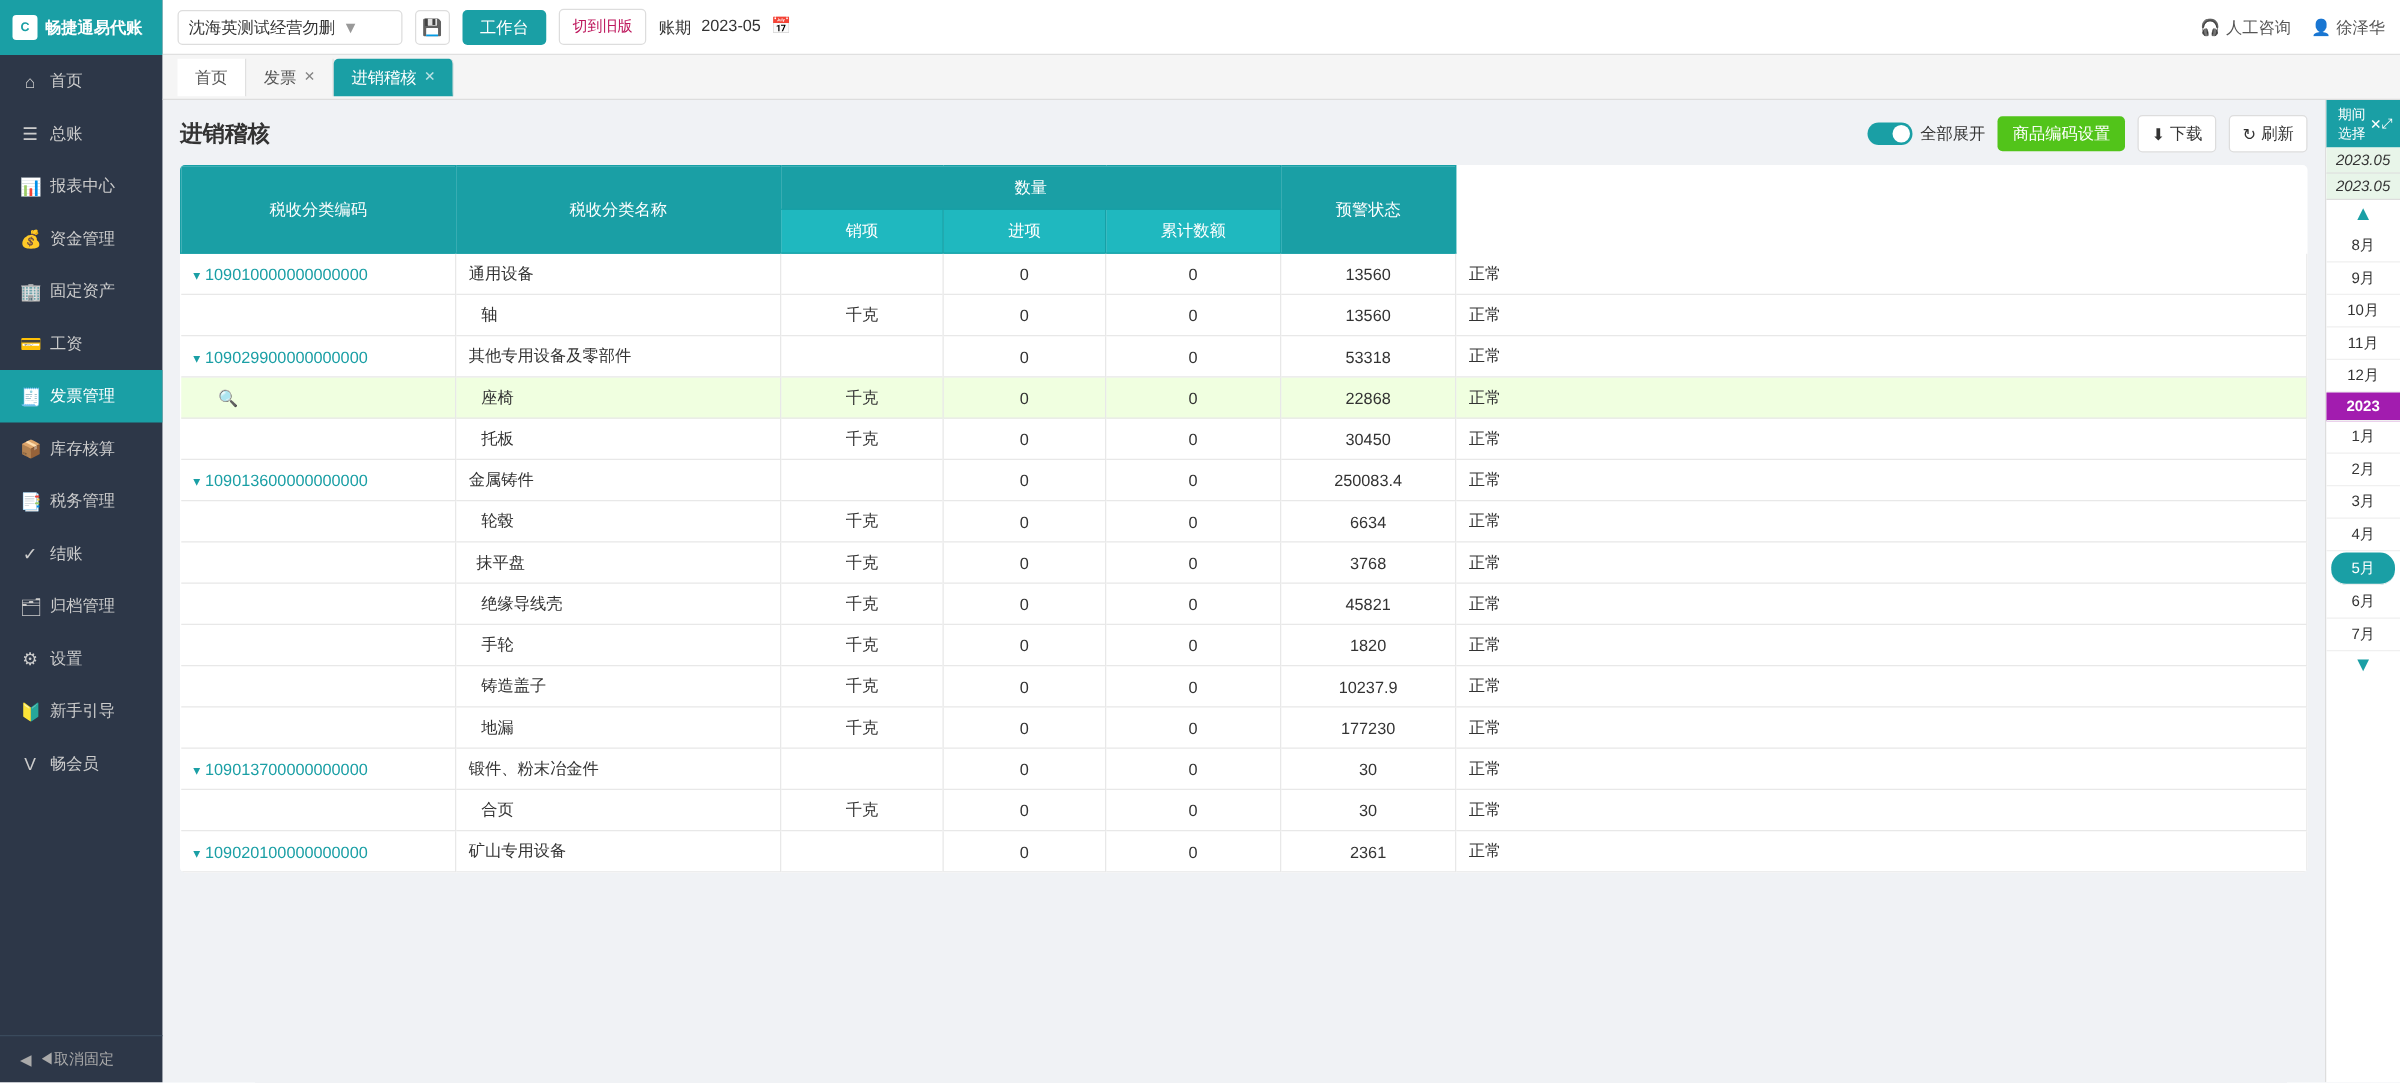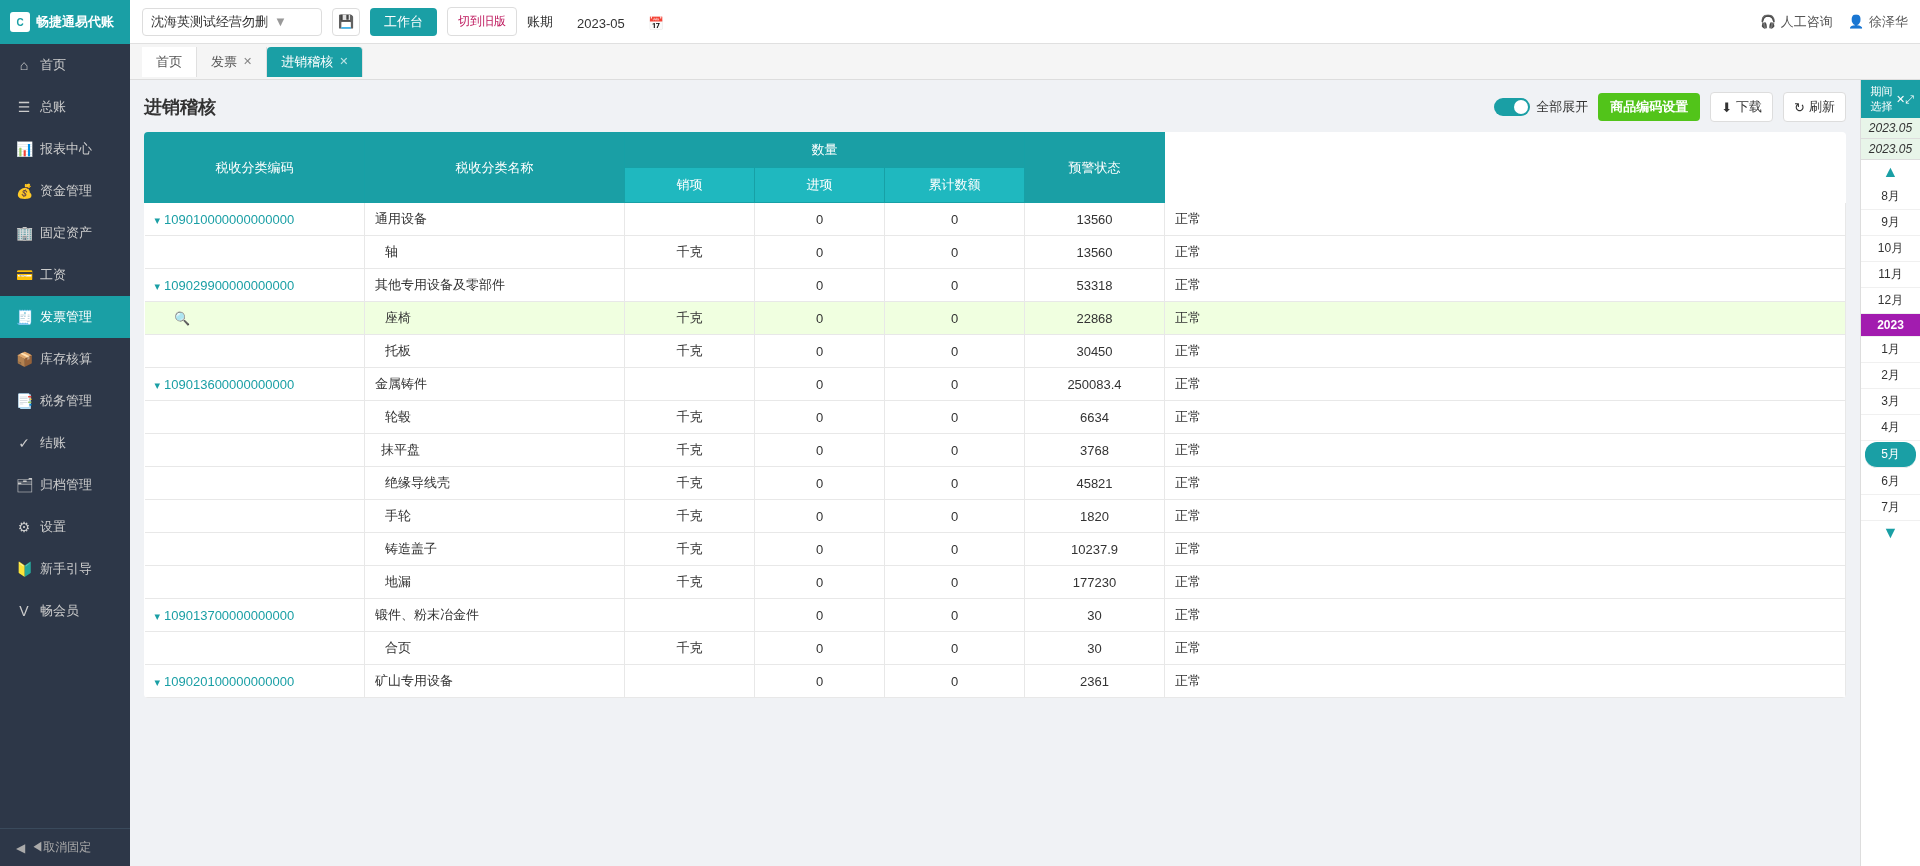--- a/index.html
+++ b/index.html
@@ -17,21 +17,21 @@
     
     .main { flex: 1; display: flex; flex-direction: column; overflow: hidden; }
 
     
     .topbar { background: white; height: 44px; display: flex; align-items: center; padding: 0 12px; gap: 10px; border-bottom: 1px solid #e0e0e0; flex-shrink: 0; }
     .topbar-company { display: flex; align-items: center; gap: 6px; border: 1px solid #ddd; border-radius: 4px; padding: 4px 8px; font-size: 13px; color: #333; min-width: 180px; }
     .topbar-company .arrow { color: #999; }
     .topbar-save-btn { width: 28px; height: 28px; border: 1px solid #ddd; border-radius: 4px; display: flex; align-items: center; justify-content: center; cursor: pointer; color: #666; }
     .topbar-workspace-btn { background: #1a9fa5; color: white; border: none; border-radius: 4px; padding: 5px 14px; cursor: pointer; font-size: 13px; }
     .topbar-switch-btn { border: 1px solid #ddd; border-radius: 4px; padding: 5px 10px; cursor: pointer; font-size: 12px; background: white; color: #be185d; }
-    .topbar-period { display: flex; align-items: flex-end; gap: 20px; font-size: 13px; color: #333; }
+    .topbar-period { display: flex; align-items: flex-start; gap: 4px; font-size: 13px; color: #333; }
     .topbar-right { margin-left: auto; display: flex; align-items: center; gap: 16px; color: #555; font-size: 13px; }
     .topbar-right .icon-btn { display: flex; align-items: center; gap: 4px; cursor: pointer; }
 
     
     .tabs { background: #f5f5f5; display: flex; align-items: center; border-bottom: 1px solid #ddd; padding: 0 12px; flex-shrink: 0; height: 36px; }
     .tab { display: flex; align-items: center; gap: 6px; padding: 6px 14px; cursor: pointer; font-size: 13px; color: #555; border-right: 1px solid #e0e0e0; }
     .tab.active { background: #1a9fa5; color: white; border-radius: 4px 4px 0 0; }
     .tab.home { background: white; }
     .tab-close { font-size: 11px; opacity: 0.7; }
 
@@ -39,21 +39,21 @@
     .content { flex: 1; display: flex; overflow: hidden; position: relative; }
     .content-inner { flex: 1; padding: 12px 14px; overflow: auto; background: #f0f2f5; }
 
     
     .page-title-bar { display: flex; align-items: center; justify-content: space-between; margin-bottom: 10px; }
     .page-title { font-size: 18px; font-weight: bold; color: #333; }
     .title-actions { display: flex; align-items: center; gap: 10px; }
     .toggle-all { display: flex; align-items: center; gap: 6px; font-size: 13px; color: #333; }
     .toggle-switch { width: 36px; height: 18px; background: #1a9fa5; border-radius: 9px; position: relative; cursor: pointer; }
     .toggle-switch::after { content: ''; position: absolute; width: 14px; height: 14px; background: white; border-radius: 50%; top: 2px; right: 2px; }
-    .btn-product-code { background: #52c41a; color: white; border: none; border-radius: 4px; padding: 5px 12px; cursor: pointer; font-size: 13px; font-weight: bold; }
+    .btn-product-code { background: #52c41a; color: white; border: none; border-radius: 4px; padding: 5px 12px; cursor: pointer; font-size: 13px; }
     .btn-download { display: flex; align-items: center; gap: 4px; border: 1px solid #ddd; border-radius: 4px; padding: 5px 10px; background: white; cursor: pointer; font-size: 13px; color: #333; }
     .btn-refresh { display: flex; align-items: center; gap: 4px; border: 1px solid #ddd; border-radius: 4px; padding: 5px 10px; background: white; cursor: pointer; font-size: 13px; color: #333; }
 
     
     .table-wrap { background: white; border-radius: 4px; overflow: auto; }
     table { width: 100%; border-collapse: collapse; }
     thead tr { background: #1a9fa5; color: white; }
     thead th { padding: 8px 10px; text-align: center; font-weight: normal; font-size: 13px; border: 1px solid #17a0a6; }
     thead .sub-header { background: #1fb8bf; }
     tbody tr { border-bottom: 1px solid #e8e8e8; }

